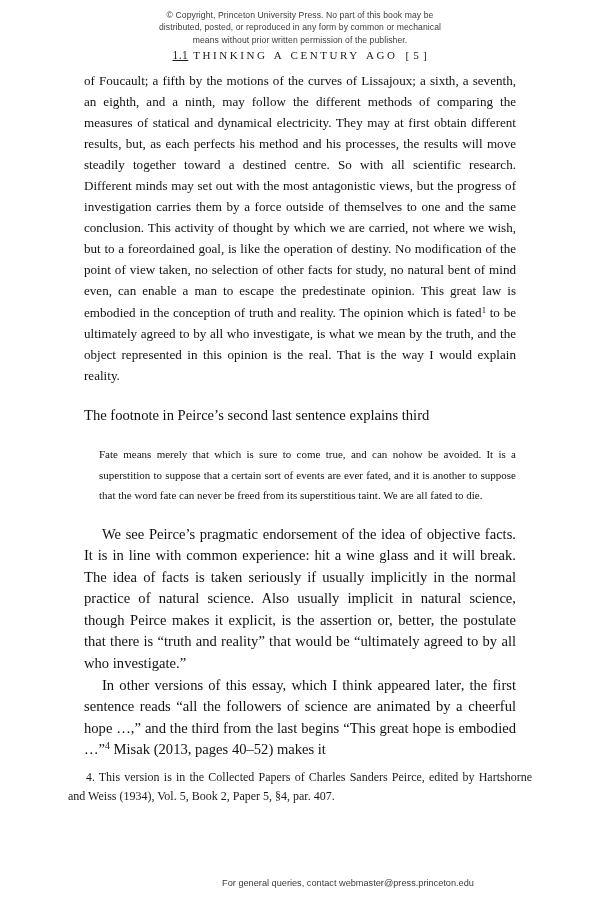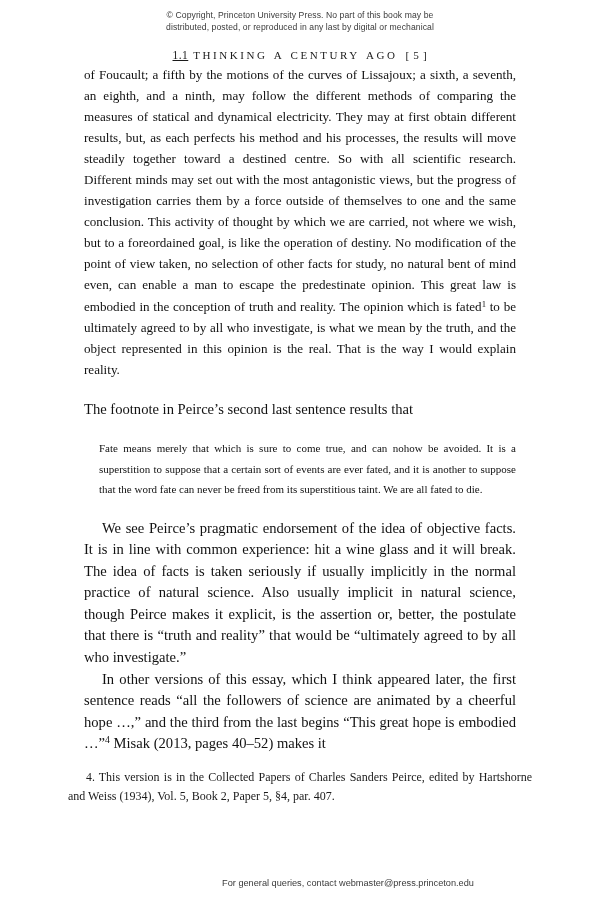--- a/index.html
+++ b/index.html
@@ -63,21 +63,21 @@
   .rh-folio {
     font-size: 11.2px;
     letter-spacing: 0.06em;
     margin-left: 8px;
   }
 
   
   .column {
     position: absolute;
     left: 84px;
-    top: 64px;
+    top: 70px;
     width: 432px;
     font-family: Liberation Serif, serif;
   }
 
   p { margin: 0; }
 
   
   .extract {
     font-size: 13.1px;
     line-height: 21.05px;
@@ -149,32 +149,33 @@
     padding-left: 48px;
   }
 </style>
 </head>
 <body>
 
 <div class="page">
 
   <div class="copyright-header">
     <div>© Copyright, Princeton University Press. No part of this book may be</div>
-    <div>distributed, posted, or reproduced in any last by digital or mechanical</div>
+    <div>distributed, posted, or reproduced in any form by common or mechanical</div>
+    <div>means without prior written permission of the publisher.</div>
   </div>
 
   <div class="running-head">
     <span class="rh-num">1.1</span><span class="rh-title">Thinking a Century Ago</span><span class="rh-folio">[ 5 ]</span>
   </div>
 
   <div class="column">
 
     <p class="extract"><span>of Foucault; a fifth by the motions of the curves of Lissajoux; a sixth, a seventh, an eighth, and a ninth, may follow the different methods of comparing the measures of statical and dynamical electricity. They may at first obtain different results, but, as each perfects his method and his processes, the results will move steadily together toward a destined centre. So with all scientific research. Different minds may set out with the most antagonistic views, but the progress of investigation carries them by a force outside of themselves to one and the same conclusion. This activity of thought by which we are carried, not where we wish, but to a foreordained goal, is like the operation of destiny. No modification of the point of view taken, no selection of other facts for study, no natural bent of mind even, can enable a man to escape the predestinate opinion. This great law is embodied in the conception of truth and reality. The opinion which is fated</span><sup>1</sup><span> to be ultimately agreed to by all who investigate, is what we mean by the truth, and the object represented in this opinion is the real. That is the way I would explain reality.</span></p>
 
-    <p class="body-text lead-in">The footnote in Peirce’s second last sentence results that</p>
+    <p class="body-text lead-in">The footnote in Peirce’s second last sentence explains third</p>
 
     <p class="quote-block">Fate means merely that which is sure to come true, and can nohow be avoided. It is a superstition to suppose that a certain sort of events are ever fated, and it is another to suppose that the word fate can never be freed from its superstitious taint. We are all fated to die.</p>
 
     <p class="body-text indent">We see Peirce’s pragmatic endorsement of the idea of objective facts. It is in line with common experience: hit a wine glass and it will break. The idea of facts is taken seriously if usually implicitly in the normal practice of natural science. Also usually implicit in natural science, though Peirce makes it explicit, is the assertion or, better, the postulate that there is “truth and reality” that would be “ultimately agreed to by all who investigate.”</p>
 
     <p class="body-text indent"><span>In other versions of this essay, which I think appeared later, the first sentence reads “all the followers of science are animated by a cheerful hope …,” and the third from the last begins “This great hope is embodied …”</span><sup>4</sup><span> Misak (2013, pages 40–52) makes it</span></p>
 
   </div>
 
   <div class="footnote">

